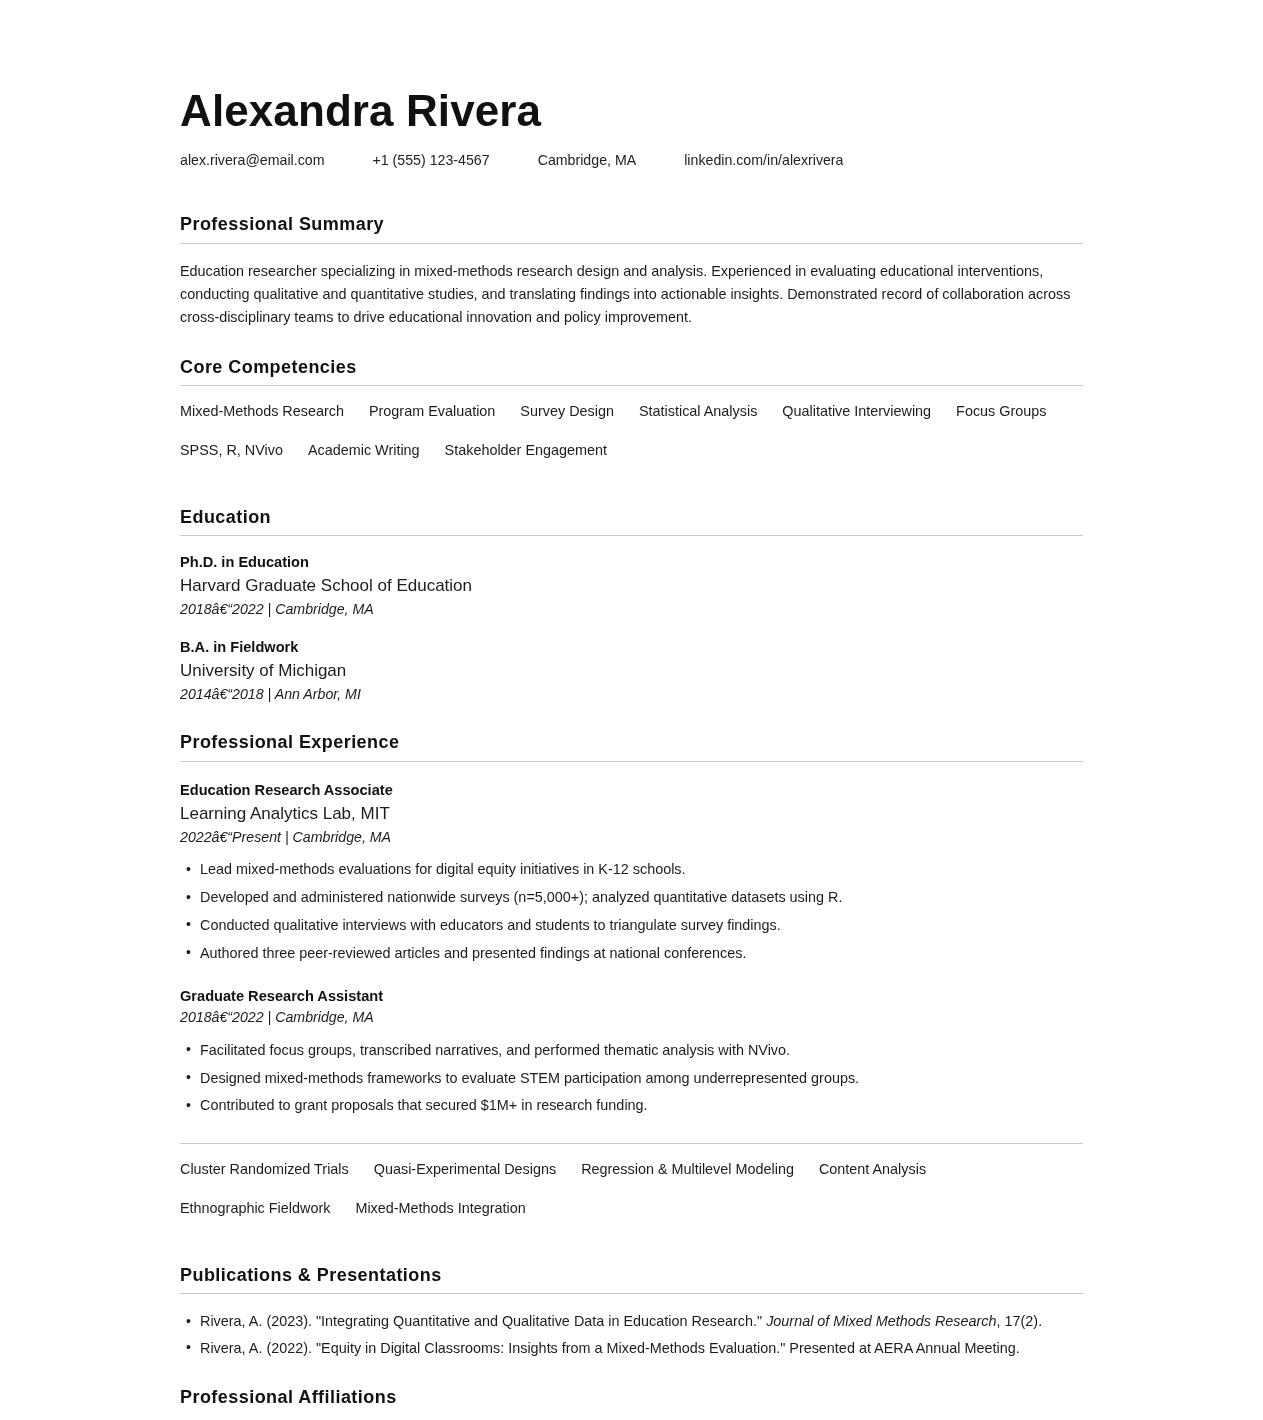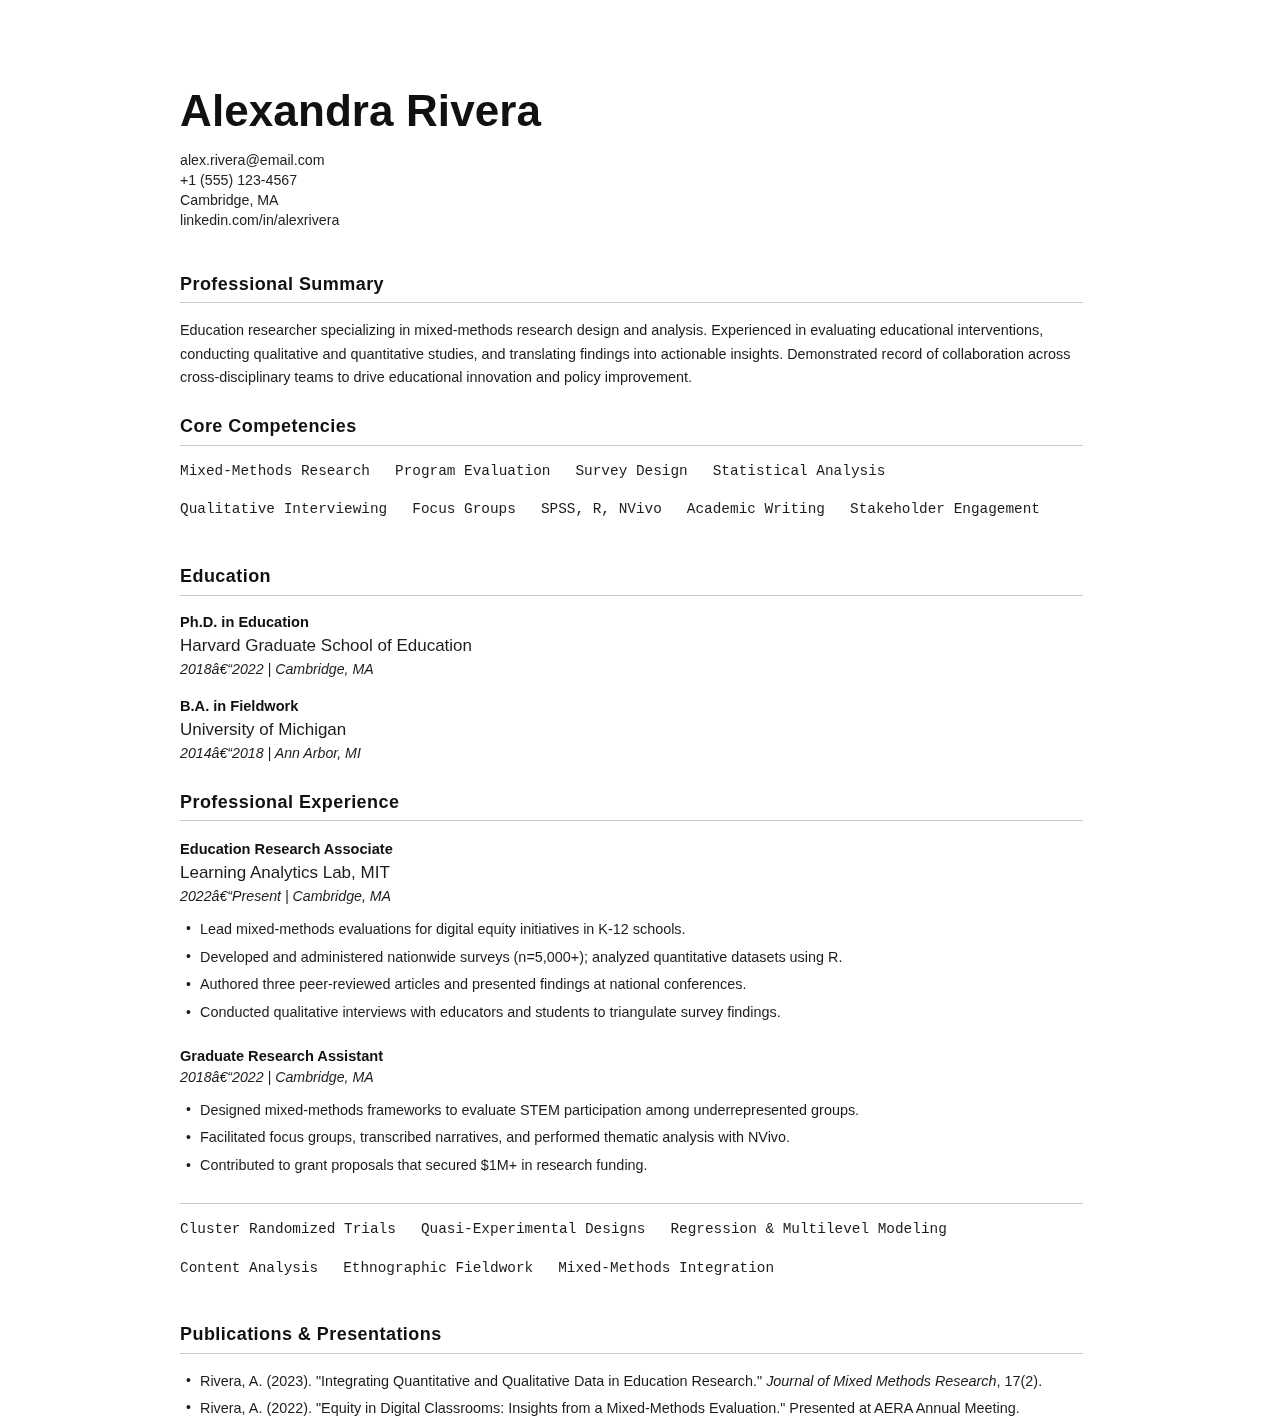--- a/index.html
+++ b/index.html
@@ -32,25 +32,24 @@
     font-size: 44px;
     font-weight: bold;
     letter-spacing: 0.1px;
     line-height: 1.12;
     color: #111111;
     margin: 0 0 16px 0;
   }
   .contact-line {
     display: flex;
     flex-wrap: wrap;
-    align-items: flex-start;
+    align-items: center;
     font-size: 14.2px;
     color: #222222;
     line-height: 1.4;
-    flex-direction: column;
   }
   .contact-item {
     margin-right: 48px;
     white-space: nowrap;
   }
   .contact-item:last-child { margin-right: 17px; }
 
   
   .section {
     margin-bottom: 26px;
@@ -78,21 +77,20 @@
     color: #1c1c1c;
     max-width: 900px;
     margin: 0;
   }
 
   
   .tag-row {
     display: flex;
     flex-wrap: wrap;
     max-width: 905px;
-    font-family: Liberation Mono, monospace;
   }
   .tag-item {
     font-size: 14.4px;
     color: #1c1c1c;
     line-height: 1.3;
     margin-right: 25px;
     margin-bottom: 20px;
     white-space: nowrap;
   }
 
@@ -213,31 +211,31 @@
     <h2 class="section-title">Professional Experience</h2>
     <hr class="section-rule">
 
     <div class="exp-block">
       <p class="entry-title">Education Research Associate</p>
       <p class="entry-org">Learning Analytics Lab, MIT</p>
       <p class="entry-meta">2022â€“Present | Cambridge, MA</p>
       <ul class="bullets">
         <li>Lead mixed-methods evaluations for digital equity initiatives in K-12 schools.</li>
         <li>Developed and administered nationwide surveys (n=5,000+); analyzed quantitative datasets using R.</li>
+        <li>Conducted qualitative interviews with educators and students to triangulate survey findings.</li>
         <li>Authored three peer-reviewed articles and presented findings at national conferences.</li>
-        <li>Conducted qualitative interviews with educators and students to triangulate survey findings.</li>
       </ul>
     </div>
 
     <div class="exp-block">
       <p class="entry-title">Graduate Research Assistant</p>
       <p class="entry-meta">2018â€“2022 | Cambridge, MA</p>
       <ul class="bullets">
+        <li>Facilitated focus groups, transcribed narratives, and performed thematic analysis with NVivo.</li>
         <li>Designed mixed-methods frameworks to evaluate STEM participation among underrepresented groups.</li>
-        <li>Facilitated focus groups, transcribed narratives, and performed thematic analysis with NVivo.</li>
         <li>Contributed to grant proposals that secured $1M+ in research funding.</li>
       </ul>
     </div>
   </section>
 
   <section class="section">
     <hr class="section-rule">
     <div class="tag-row">
       <span class="tag-item">Cluster Randomized Trials</span>
       <span class="tag-item">Quasi-Experimental Designs</span>

